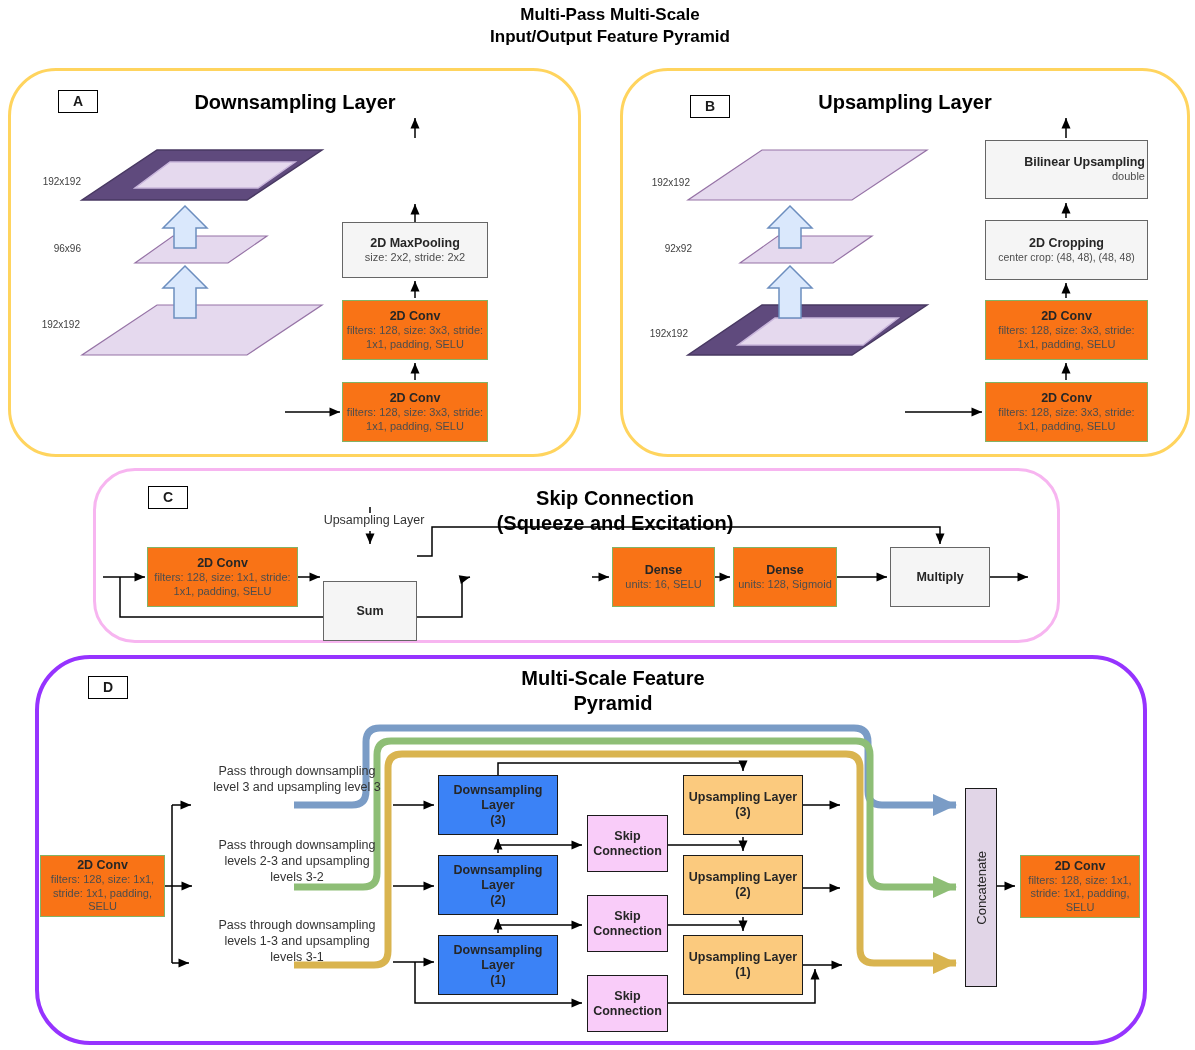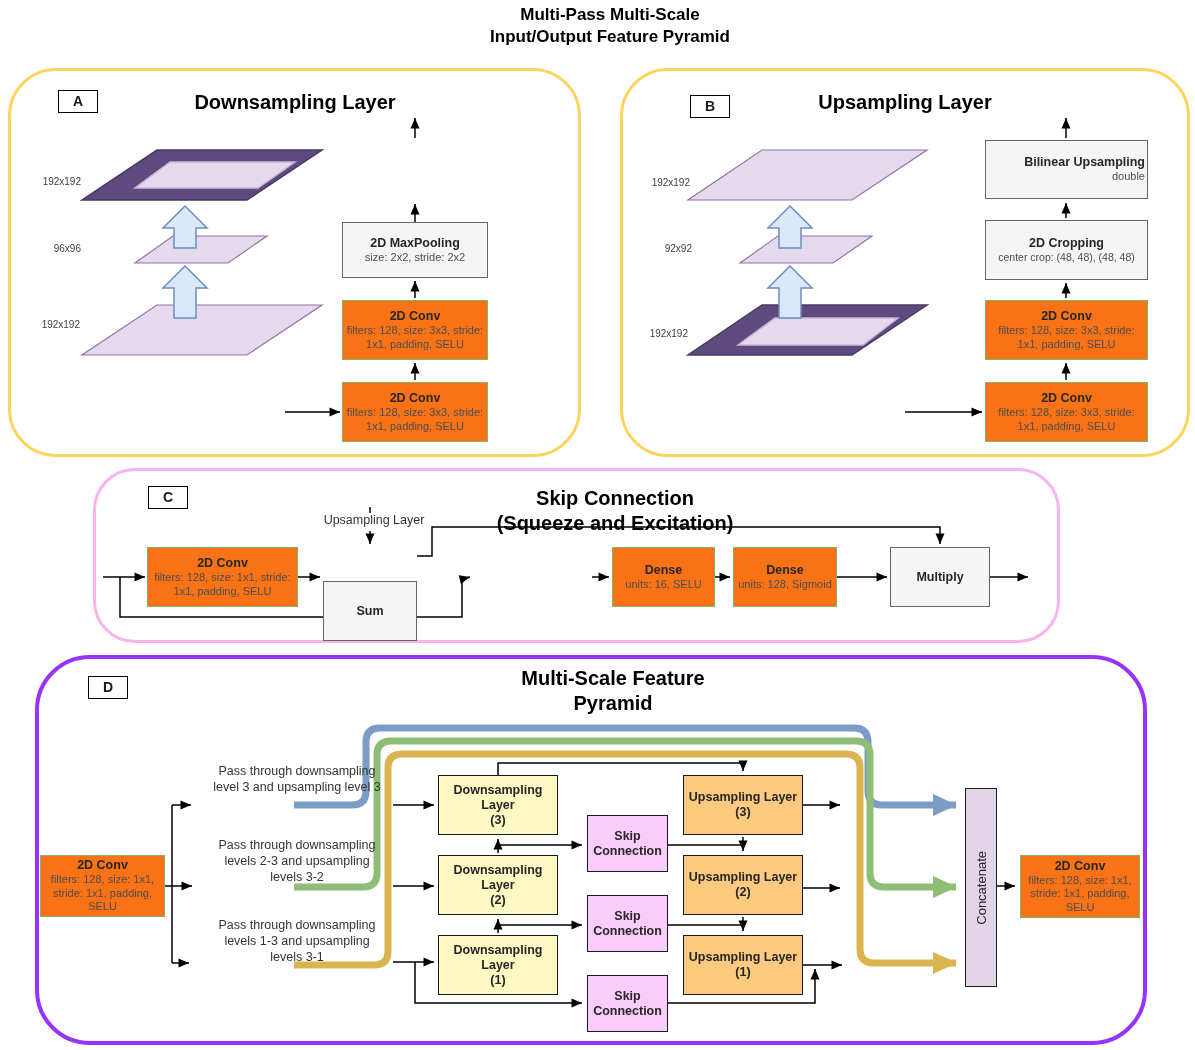--- a/index.html
+++ b/index.html
@@ -12,21 +12,21 @@
   .panel.d{border:4px solid #9633FF;border-radius:55px;}
   .tag{position:absolute;z-index:3;background:#fff;border:1.6px solid #000;
        font-weight:bold;font-size:14px;text-align:center;line-height:21px;width:38px;height:21px;}
   .ptitle{position:absolute;z-index:3;font-weight:bold;font-size:20px;text-align:center;line-height:1.25;color:#000;}
   .maintitle{position:absolute;z-index:3;font-weight:bold;font-size:17px;text-align:center;line-height:1.3;color:#000;}
   .box{position:absolute;z-index:2;box-sizing:border-box;display:flex;flex-direction:column;
        align-items:center;justify-content:center;text-align:center;padding:2px;}
   .gray{background:#F5F5F5;border:1.4px solid #666666;}
   .green{background:#f97316;border:1.4px solid #82B366;}
   .bluegray{background:#B0C4D4;border:1.4px solid #23445D;}
-  .cream{background:#fef9c3;border:1.4px solid #1a1a1a;}
+  .cream{background:#3b82f6;border:1.4px solid #1a1a1a;}
   .orange{background:#FBCA7E;border:1.4px solid #1a1a1a;}
   .pinkbox{background:#F9CCF9;border:1.4px solid #1a1a1a;}
   .lavender{background:#E1D5E7;border:1.4px solid #1a1a1a;}
   .bt{font-weight:bold;font-size:12.5px;line-height:1.2;color:#262626;}
   .bt-sm{font-size:12px;}
   .bs{font-size:11px;line-height:1.22;color:#4d4d4d;}
   .bs.xs{font-size:10.5px;white-space:nowrap;}
   .szlabel{position:absolute;z-index:3;font-size:10px;color:#404040;text-align:right;width:66px;}
   .passlabel{position:absolute;z-index:3;font-size:12.5px;line-height:1.28;color:#333;text-align:center;width:250px;}
   .annot{position:absolute;z-index:3;font-size:12.5px;color:#333;text-align:center;width:160px;}

